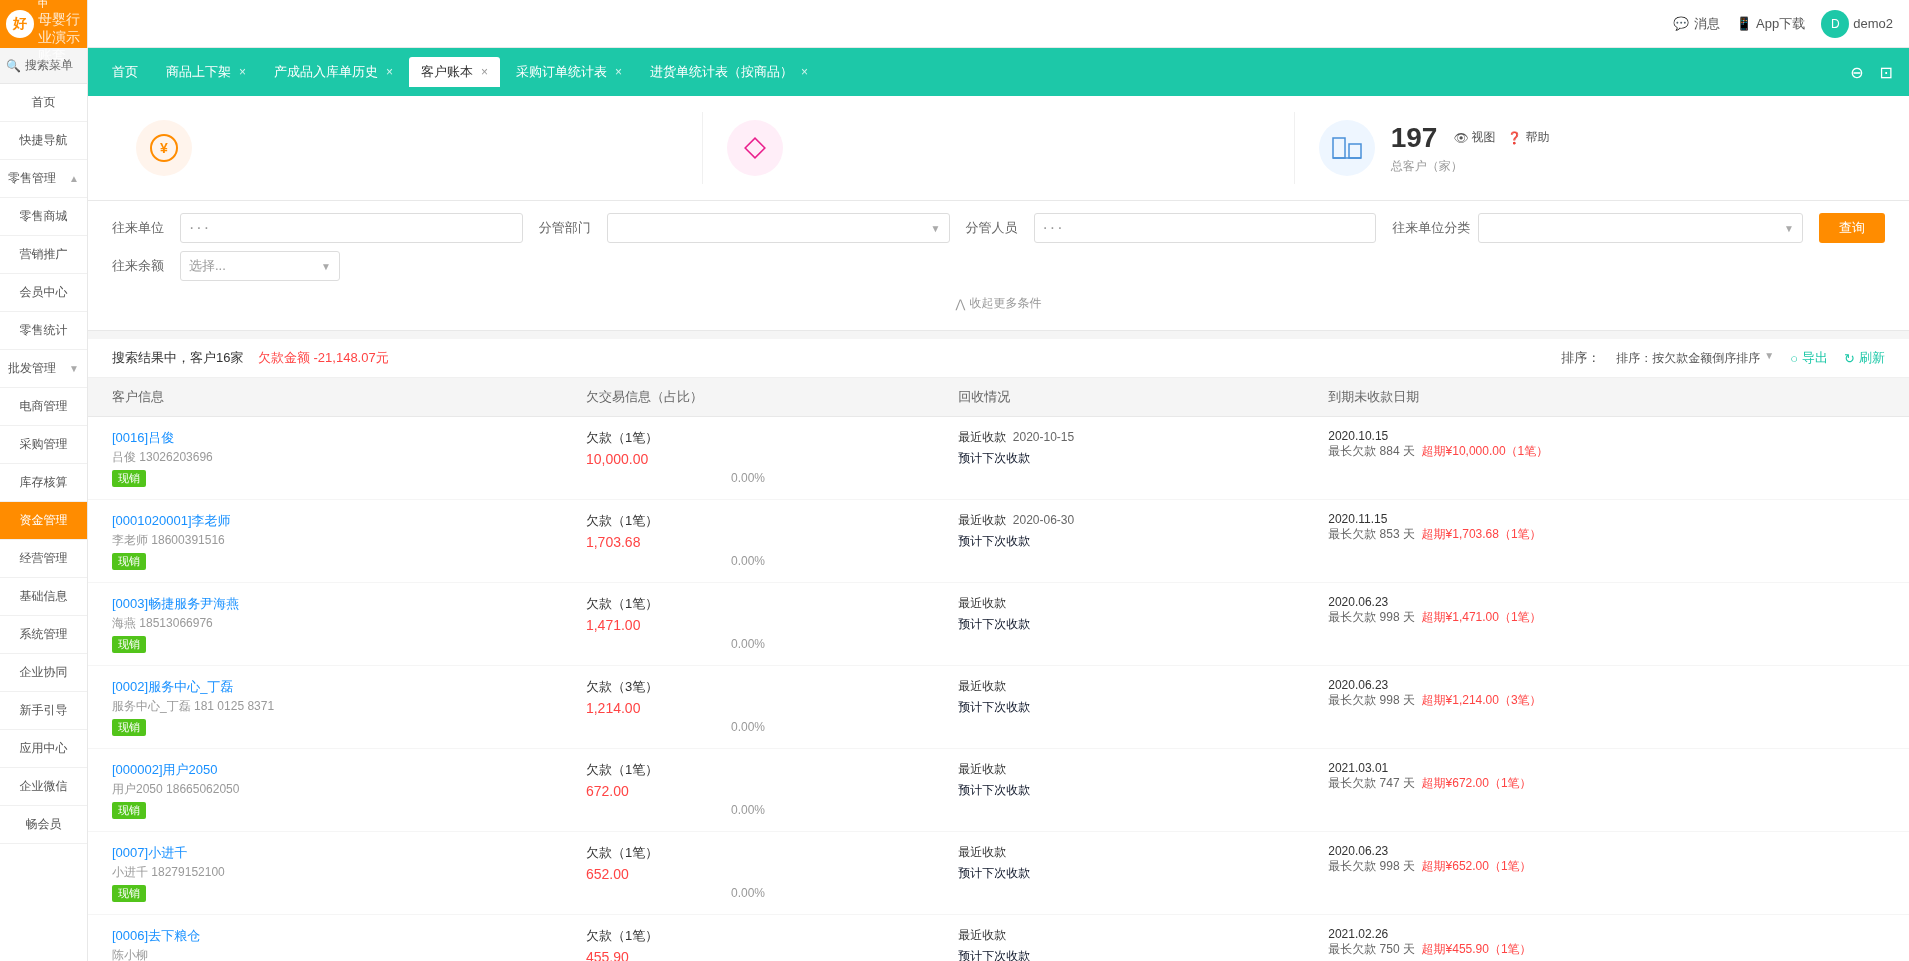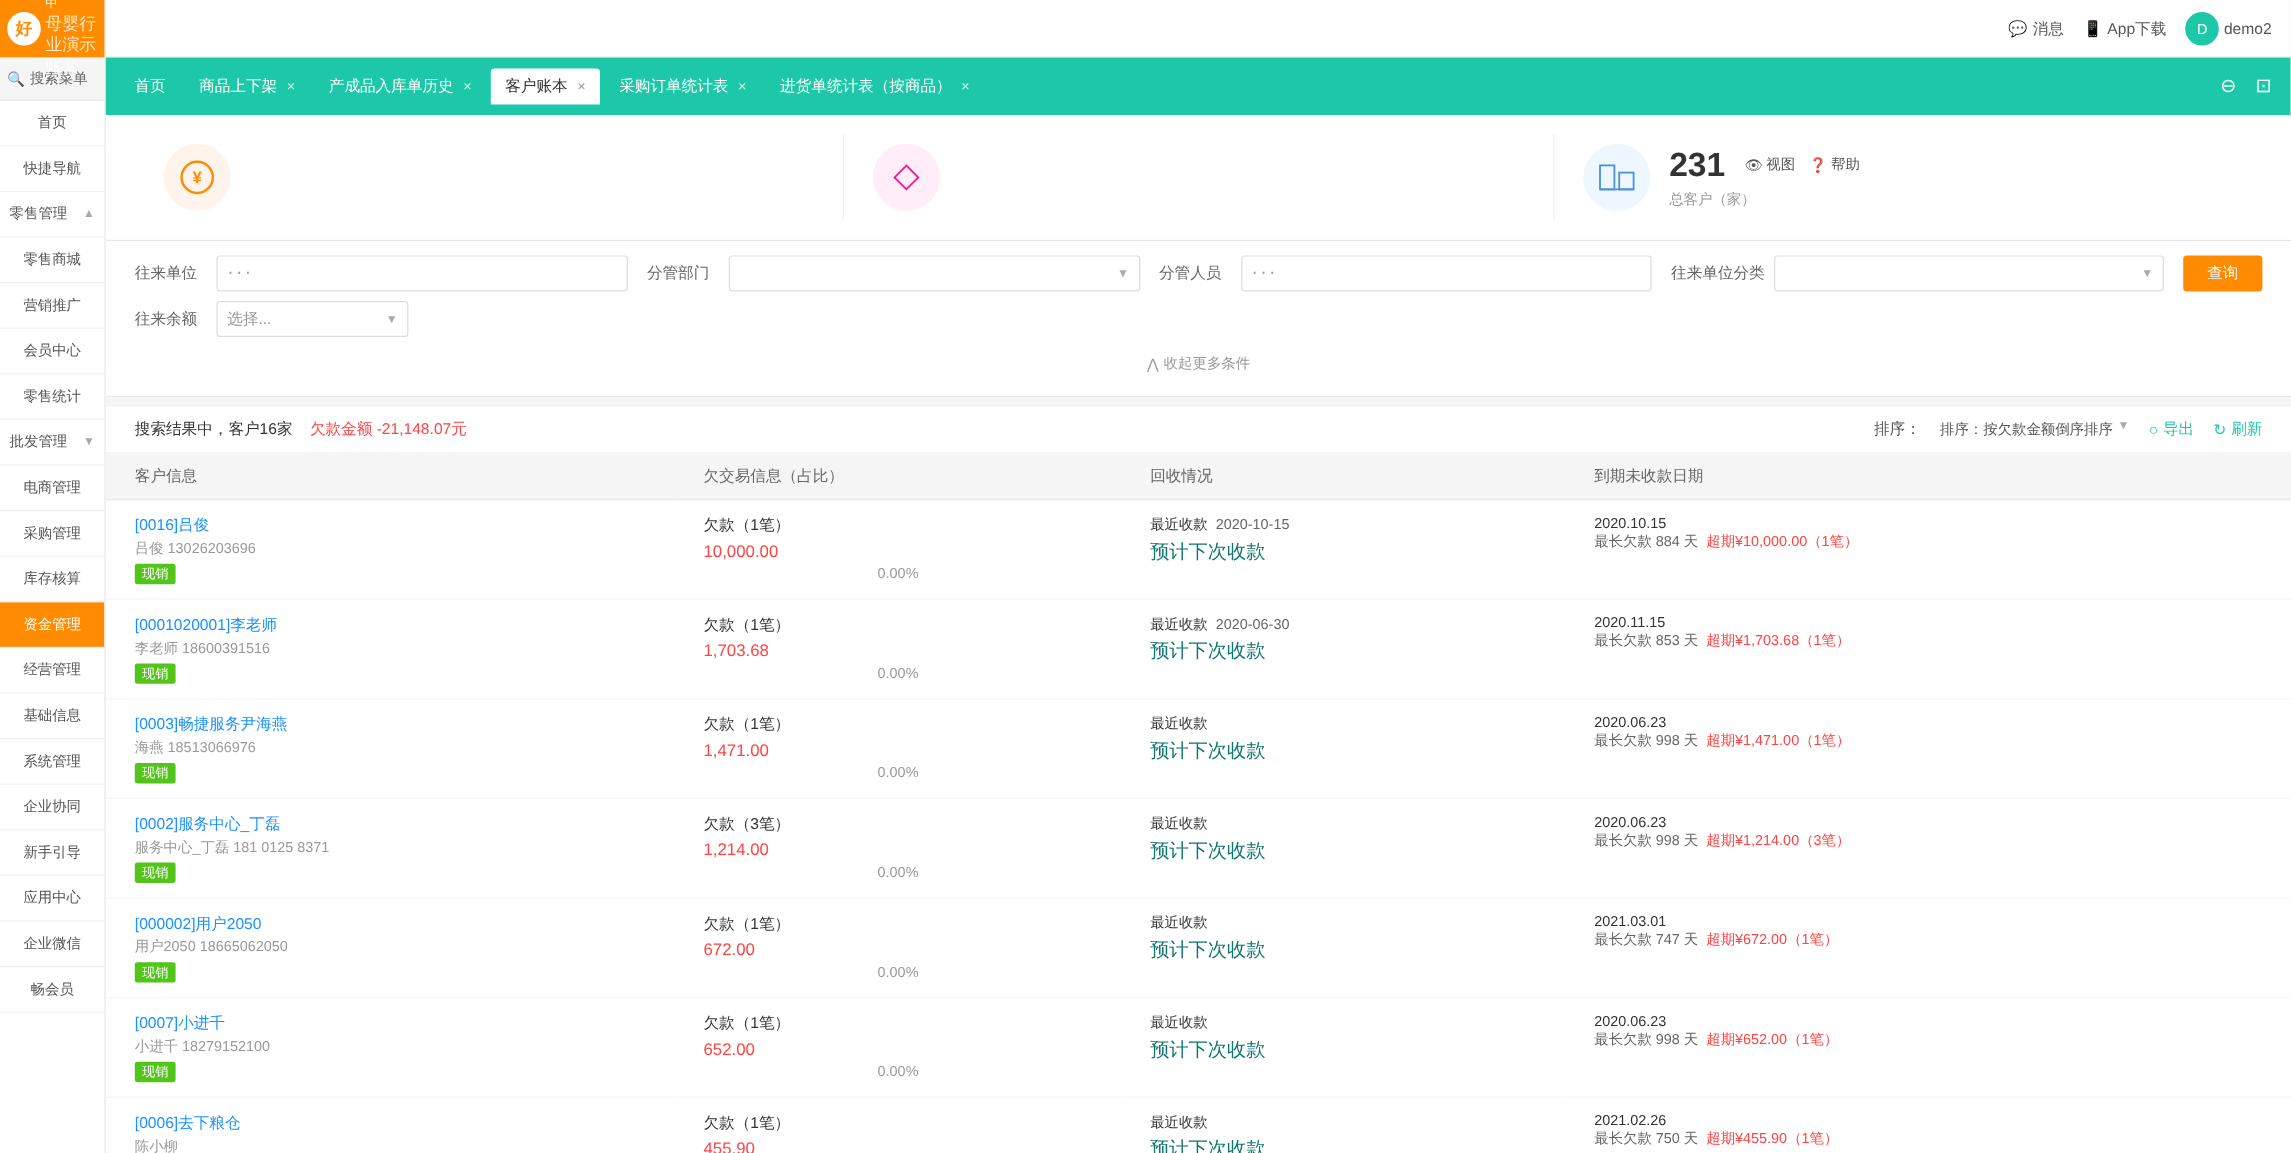--- a/index.html
+++ b/index.html
@@ -77,21 +77,21 @@
     tbody td { padding: 12px 24px; vertical-align: top; font-size: 13px; }
 
     .customer-name { color: #1890ff; cursor: pointer; font-size: 13px; }
     .customer-sub { color: #999; font-size: 12px; margin-top: 2px; }
     .badge { display: inline-block; background: #52c41a; color: #fff; font-size: 11px; padding: 1px 6px; border-radius: 2px; margin-top: 4px; }
     .debt-amount { color: #f44; font-size: 14px; cursor: pointer; }
     .debt-count { color: #333; font-size: 13px; margin-bottom: 4px; }
     .debt-pct { color: #999; font-size: 12px; margin-top: 4px; text-align: center; }
     .collection-info { color: #333; font-size: 12px; }
     .collection-date { color: #666; font-size: 12px; }
-    .collection-next { color: #0f766e; font-size: 16px; margin-top: 4px; }
+    .collection-next { color: #0f172a; font-size: 12px; margin-top: 4px; }
     .overdue-date { color: #333; font-size: 12px; }
     .overdue-days { font-size: 12px; color: #666; }
     .overdue-link { color: #f44; cursor: pointer; font-size: 12px; }
 
     .chevron { font-size: 10px; color: #aaa; }
   </style>
 </head>
 <body>
 
 <div class="sidebar">
@@ -207,21 +207,21 @@
       <div class="stat-card">
         <div class="stat-icon blue">
           <svg width="36" height="36" viewBox="0 0 36 36">
               <rect x="4" y="8" width="12" height="20" fill="none" stroke="#4a90d9" stroke-width="1.5"></rect>
               <rect x="20" y="14" width="12" height="14" fill="none" stroke="#4a90d9" stroke-width="1.5"></rect>
               <line x1="4" y1="28" x2="32" y2="28" stroke="#4a90d9" stroke-width="1.5"></line>
             </svg>
         </div>
         <div class="stat-info">
           <div style="display:flex;align-items:center;gap:16px;">
-            <div class="stat-value dark">231</div>
+            <div class="stat-value dark">197</div>
             <div style="display:flex;gap:12px;font-size:12px;color:#555;">
               <span style="display:flex;align-items:center;gap:3px;cursor:pointer;">
                 <span>👁</span>
                 <span>视图</span>
               </span>
               <span style="display:flex;align-items:center;gap:3px;cursor:pointer;">
                 <span>❓</span>
                 <span>帮助</span>
               </span>
             </div>

